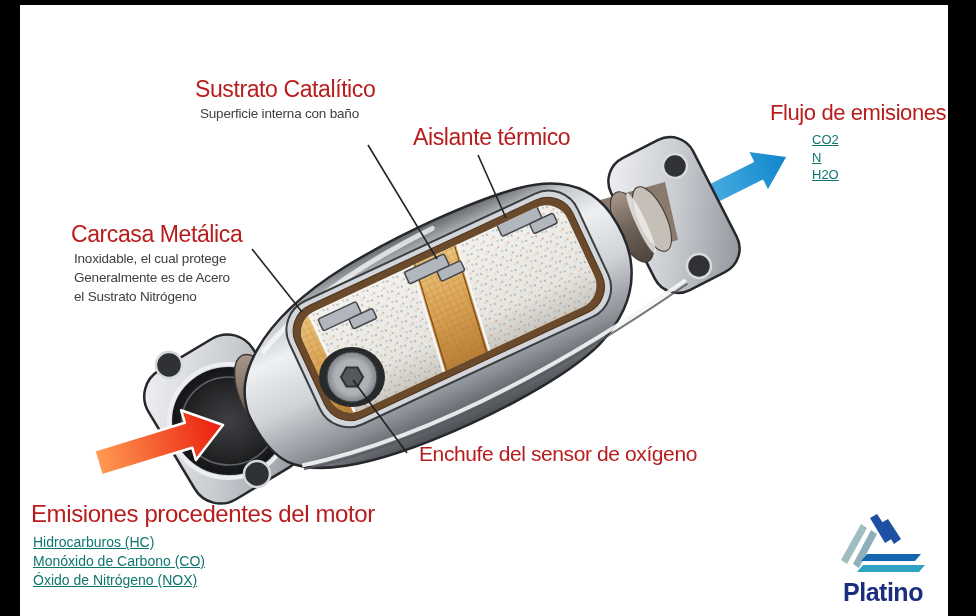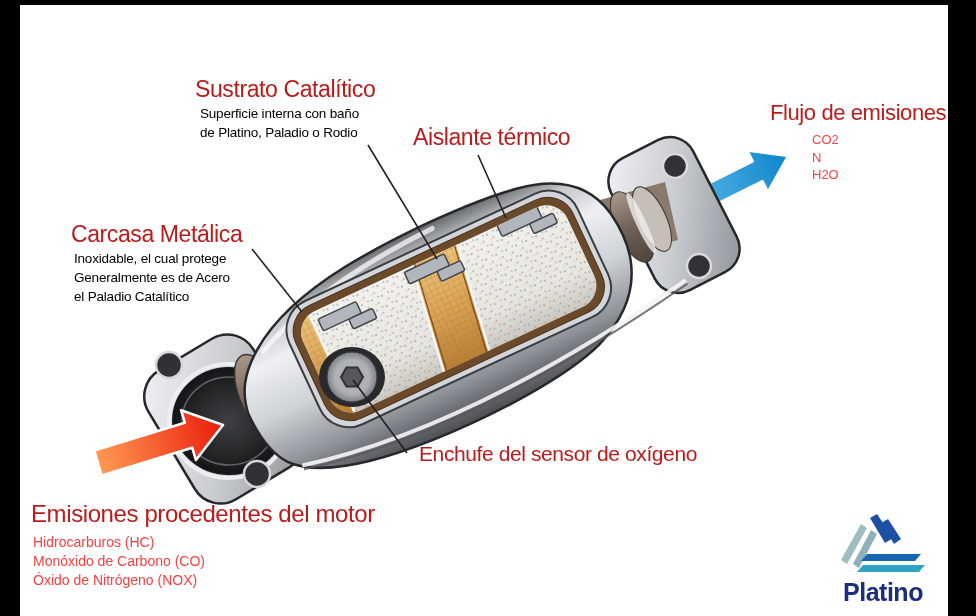--- a/index.html
+++ b/index.html
@@ -5,22 +5,22 @@
   html,body{margin:0;padding:0;background:#ffffff;}
   body{width:976px;height:616px;position:relative;overflow:hidden;
        font-family:"Liberation Sans", sans-serif;}
   .frame{position:absolute;background:#000;z-index:40;}
   #frame-left{left:0;top:0;width:20px;height:616px;}
   #frame-top{left:0;top:0;width:976px;height:5px;}
   #frame-right{left:948px;top:0;width:28px;height:616px;}
   #scene{position:absolute;left:0;top:0;width:976px;height:616px;z-index:5;}
   .lbl{position:absolute;color:#3b3b3b;z-index:20;white-space:nowrap;}
   .h1{font-size:23px;font-weight:500;letter-spacing:-0.4px;color:#b91c1c;}
-  .sub{font-size:13.5px;line-height:19px;color:#000000;letter-spacing:-0.2px;}
-  .chem{font-size:13px;line-height:17.5px;color:#ef4444;}
+  .sub{font-size:13.5px;line-height:19px;color:#404040;letter-spacing:-0.2px;}
+  .chem{font-size:13px;line-height:17.5px;color:#0f766e;text-decoration:underline;}
   .chem div{display:block;}
   #sustrato-title{left:195px;top:76px;}
   #sustrato-sub{left:200px;top:104px;}
   #aislante-title{left:413px;top:124px;}
   #carcasa-title{left:71px;top:221px;}
   #carcasa-sub{left:74px;top:249px;}
   #flujo-title{left:744px;top:100px;font-size:22px;margin-left:26px;}
   #flujo-items{left:812px;top:131px;}
   #enchufe-title{left:419px;top:442px;font-size:21px;}
   #emisiones-title{left:31px;top:500px;font-size:24px;}
@@ -188,28 +188,27 @@
     <line x1="368" y1="145" x2="437" y2="259"></line>
     <line x1="478" y1="155" x2="506" y2="218"></line>
     <line x1="252" y1="249" x2="302" y2="312"></line>
     <line x1="353" y1="380" x2="407" y2="453"></line>
   </g>
 </svg>
 
 <div id="sustrato-title" class="lbl h1">Sustrato Catalítico</div>
 <div id="sustrato-sub" class="lbl sub">
   <div>Superficie interna con baño</div>
-  <div>de Platino, Paladio o Rodio</div>
 </div>
 <div id="aislante-title" class="lbl h1">Aislante térmico</div>
 <div id="carcasa-title" class="lbl h1">Carcasa Metálica</div>
 <div id="carcasa-sub" class="lbl sub">
   <div>Inoxidable, el cual protege</div>
   <div>Generalmente es de Acero</div>
-  <div>el Paladio Catalítico</div>
+  <div>el Sustrato Nitrógeno</div>
 </div>
 <div id="flujo-title" class="lbl h1">Flujo de emisiones</div>
 <div id="flujo-items" class="lbl chem">
   <div>CO2</div>
   <div>N</div>
   <div>H2O</div>
 </div>
 <div id="enchufe-title" class="lbl h1">Enchufe del sensor de oxígeno</div>
 <div id="emisiones-title" class="lbl h1">Emisiones procedentes del motor</div>
 <div id="emisiones-items" class="lbl chem">

